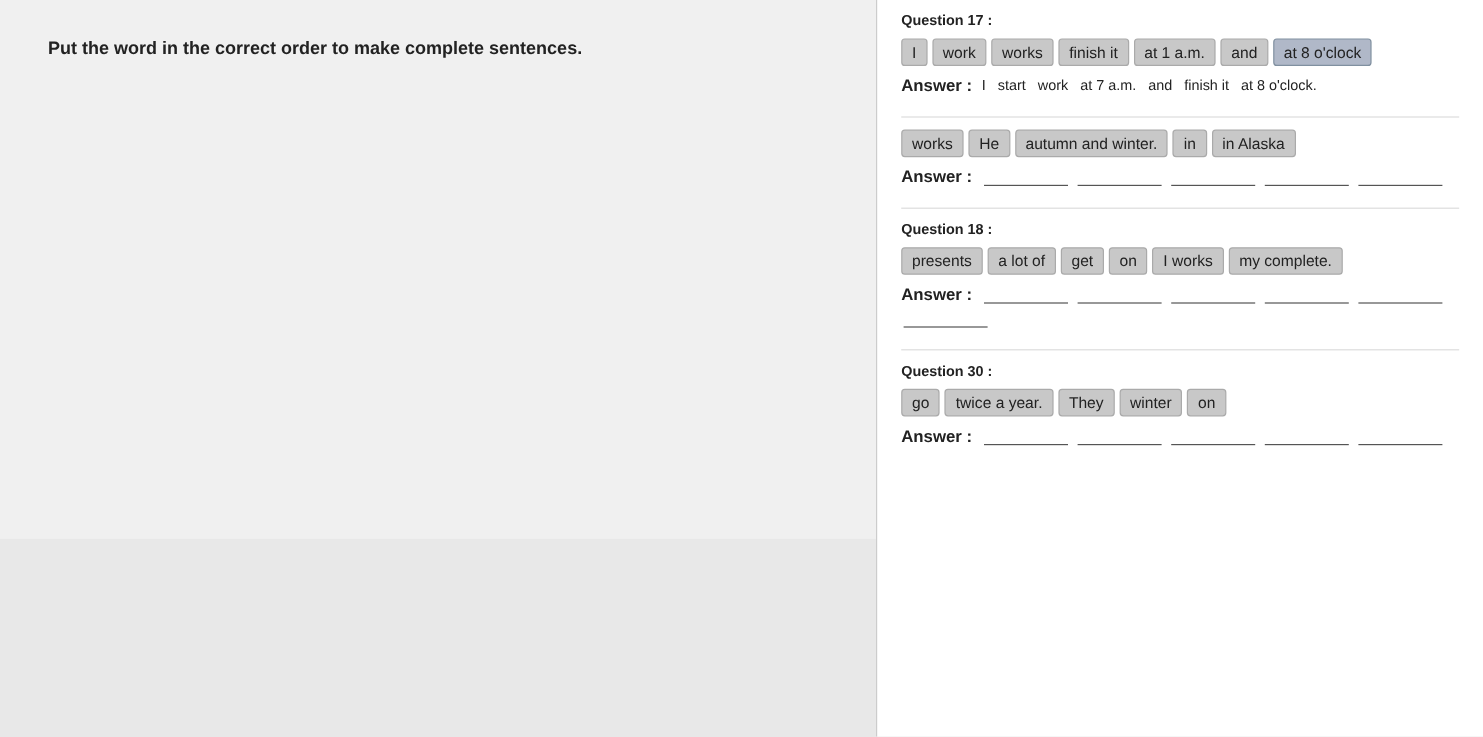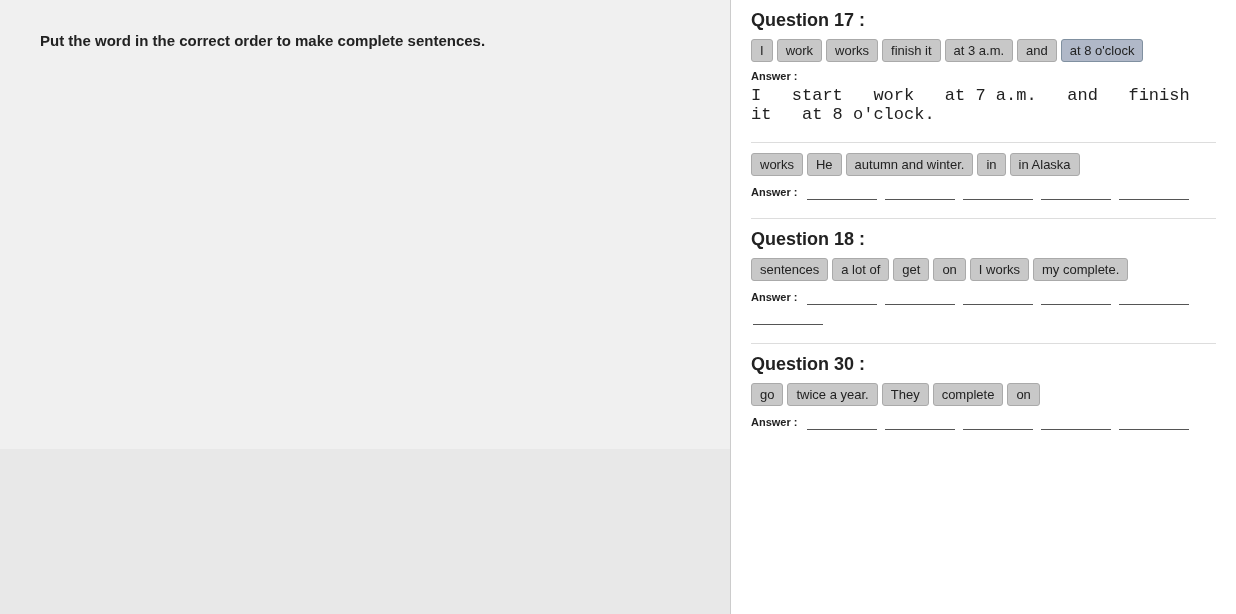--- a/index.html
+++ b/index.html
@@ -34,21 +34,21 @@
       height: 614px;
       background: #fff;
       padding: 10px 20px 10px 20px;
       overflow-y: auto;
       border-left: 1px solid #ccc;
     }
     .question-block {
       margin-bottom: 18px;
     }
     .question-title {
-      font-size: 18px;
+      font-size: 12px;
       font-weight: bold;
       color: #222;
       margin-bottom: 8px;
     }
     .word-chips {
       display: flex;
       flex-wrap: wrap;
       gap: 4px;
       margin-bottom: 8px;
     }
@@ -66,37 +66,36 @@
       background: #b0b8c8;
       border-color: #8090a0;
     }
     .answer-line {
       display: flex;
       align-items: center;
       gap: 4px;
       flex-wrap: wrap;
     }
     .answer-label {
-      font-size: 11px;
+      font-size: 14px;
       font-weight: bold;
       color: #222;
       margin-right: 4px;
       white-space: nowrap;
     }
     .answer-blank {
       display: inline-block;
       width: 70px;
       border-bottom: 1px solid #555;
       height: 16px;
       margin: 0 2px;
     }
     .answer-text {
-      font-size: 17px;
+      font-size: 12px;
       color: #222;
-      font-family: Liberation Mono, monospace;
     }
     .divider {
       border: none;
       border-top: 1px solid #ddd;
       margin: 10px 0;
     }
   </style>
 </head>
 <body>
 
@@ -106,21 +105,21 @@
 
 <div class="right-panel">
 
   <div class="question-block">
     <div class="question-title">Question 17 :</div>
     <div class="word-chips">
       <span class="chip">I</span>
       <span class="chip">work</span>
       <span class="chip">works</span>
       <span class="chip">finish it</span>
-      <span class="chip">at 3 a.m.</span>
+      <span class="chip">at 1 a.m.</span>
       <span class="chip">and</span>
       <span class="chip highlighted">at 8 o'clock</span>
     </div>
     <div class="answer-line">
       <span class="answer-label">Answer :</span>
       <span class="answer-text">I &nbsp; start &nbsp; work &nbsp; at 7 a.m. &nbsp; and &nbsp; finish it &nbsp; at 8 o'clock.</span>
     </div>
   </div>
 
   <hr class="divider">
@@ -141,21 +140,21 @@
       <span class="answer-blank"></span>
       <span class="answer-blank"></span>
     </div>
   </div>
 
   <hr class="divider">
 
   <div class="question-block">
     <div class="question-title">Question 18 :</div>
     <div class="word-chips">
-      <span class="chip">sentences</span>
+      <span class="chip">presents</span>
       <span class="chip">a lot of</span>
       <span class="chip">get</span>
       <span class="chip">on</span>
       <span class="chip">I works</span>
       <span class="chip">my complete.</span>
     </div>
     <div class="answer-line">
       <span class="answer-label">Answer :</span>
       <span class="answer-blank"></span>
       <span class="answer-blank"></span>
@@ -167,21 +166,21 @@
   </div>
 
   <hr class="divider">
 
   <div class="question-block">
     <div class="question-title">Question 30 :</div>
     <div class="word-chips">
       <span class="chip">go</span>
       <span class="chip">twice a year.</span>
       <span class="chip">They</span>
-      <span class="chip">complete</span>
+      <span class="chip">winter</span>
       <span class="chip">on</span>
     </div>
     <div class="answer-line">
       <span class="answer-label">Answer :</span>
       <span class="answer-blank"></span>
       <span class="answer-blank"></span>
       <span class="answer-blank"></span>
       <span class="answer-blank"></span>
       <span class="answer-blank"></span>
     </div>

